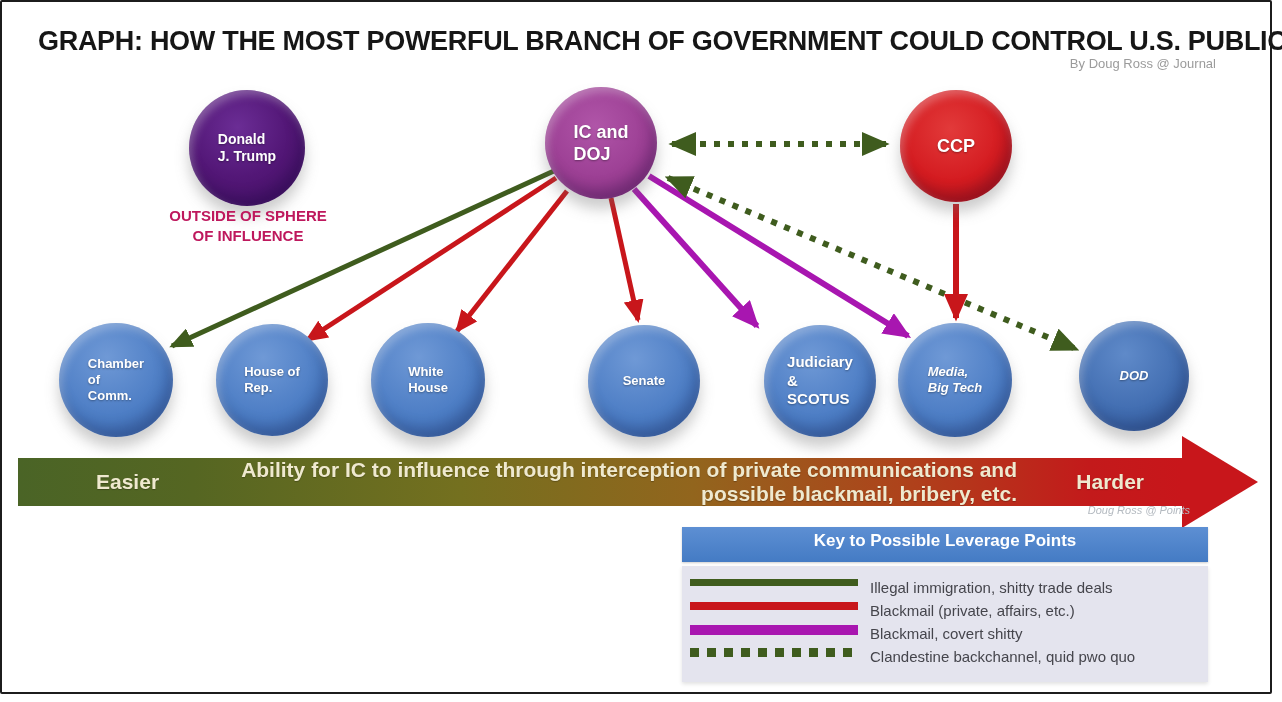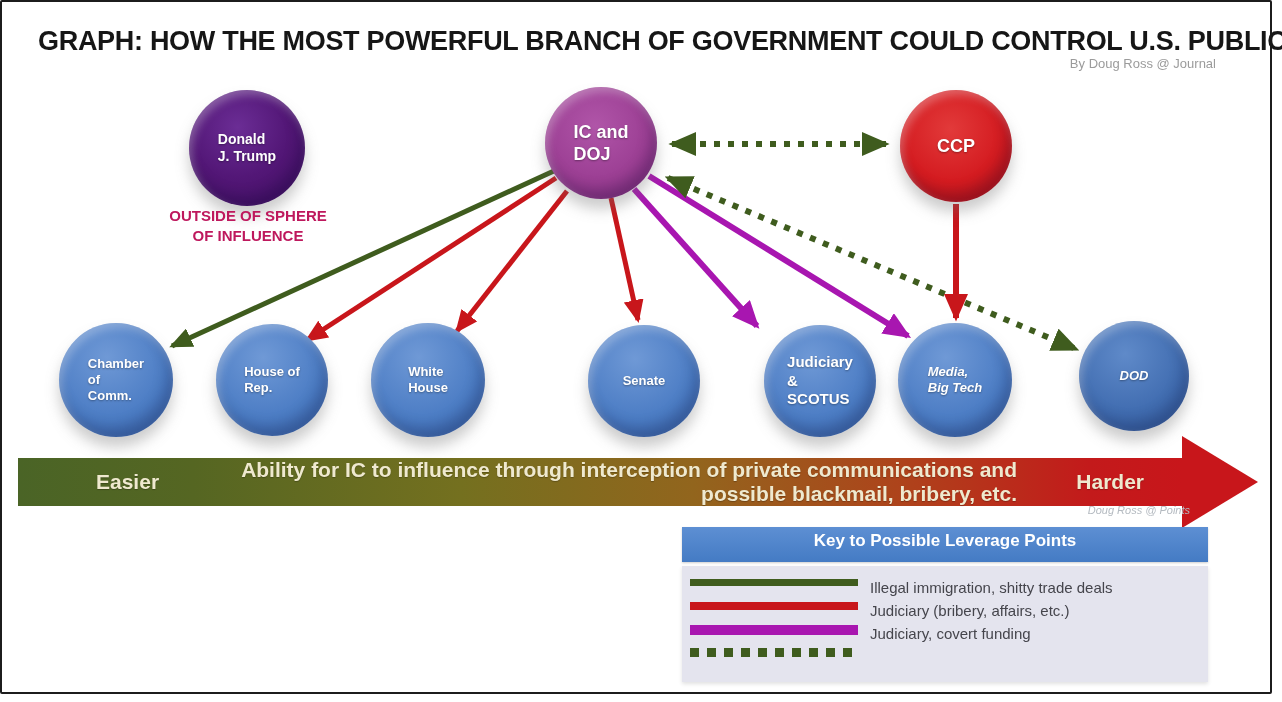--- a/index.html
+++ b/index.html
@@ -109,24 +109,25 @@
 
   <div class="legend">
     <div class="legend-header">Key to Possible Leverage Points</div>
     <div class="legend-body" id="legend-body">
         <div class="legend-row">
           <div class="legend-swatch" style="height: 7px; background: rgb(63, 92, 30);"></div>
           <span class="legend-label">Illegal immigration, shitty trade deals</span>
         </div>
         <div class="legend-row">
           <div class="legend-swatch" style="height: 8px; background: rgb(200, 22, 27);"></div>
-          <span class="legend-label">Judiciary (bribery, affairs, etc.)</span>
+          <span class="legend-label">Blackmail (private, affairs, etc.)</span>
         </div>
         <div class="legend-row">
           <div class="legend-swatch" style="height: 10px; background: rgb(168, 22, 176);"></div>
-          <span class="legend-label">Judiciary, covert funding</span>
+          <span class="legend-label">Blackmail, covert shitty</span>
         </div>
         <div class="legend-row">
           <div class="legend-swatch" style="height: 9px; background: repeating-linear-gradient(90deg, rgb(63, 92, 30) 0px, rgb(63, 92, 30) 9px, transparent 9px, transparent 17px);"></div>
+          <span class="legend-label">Clandestine backchannel, quid pwo quo</span>
         </div>
       </div>
   </div>
 </div>
 
 </body></html>

